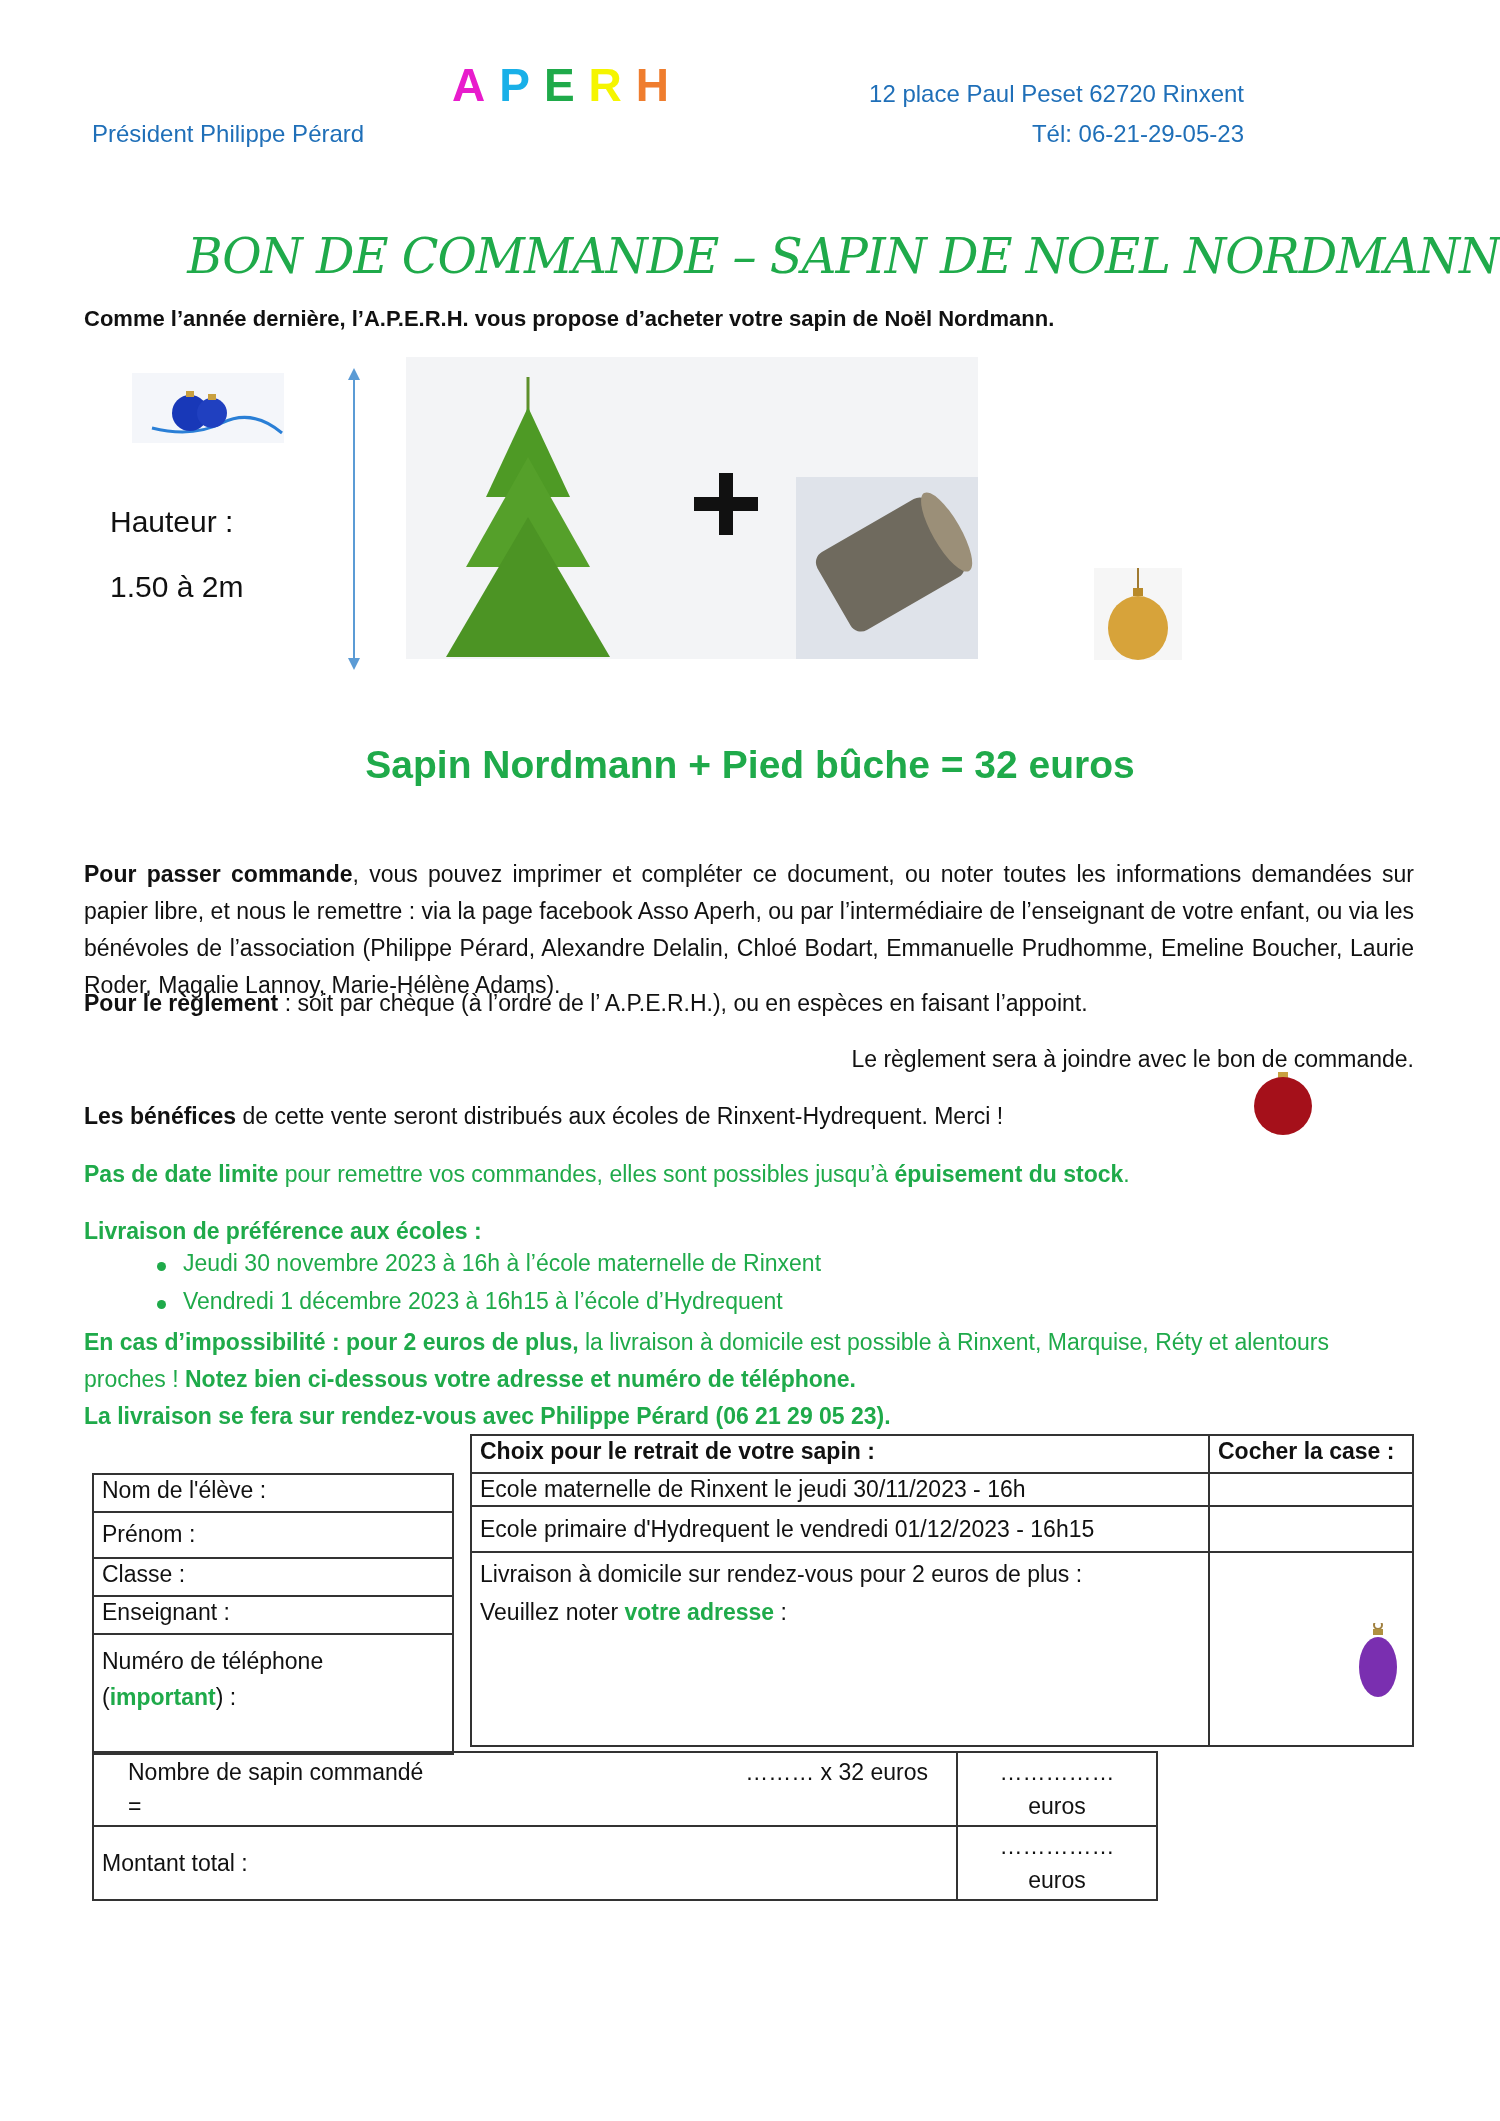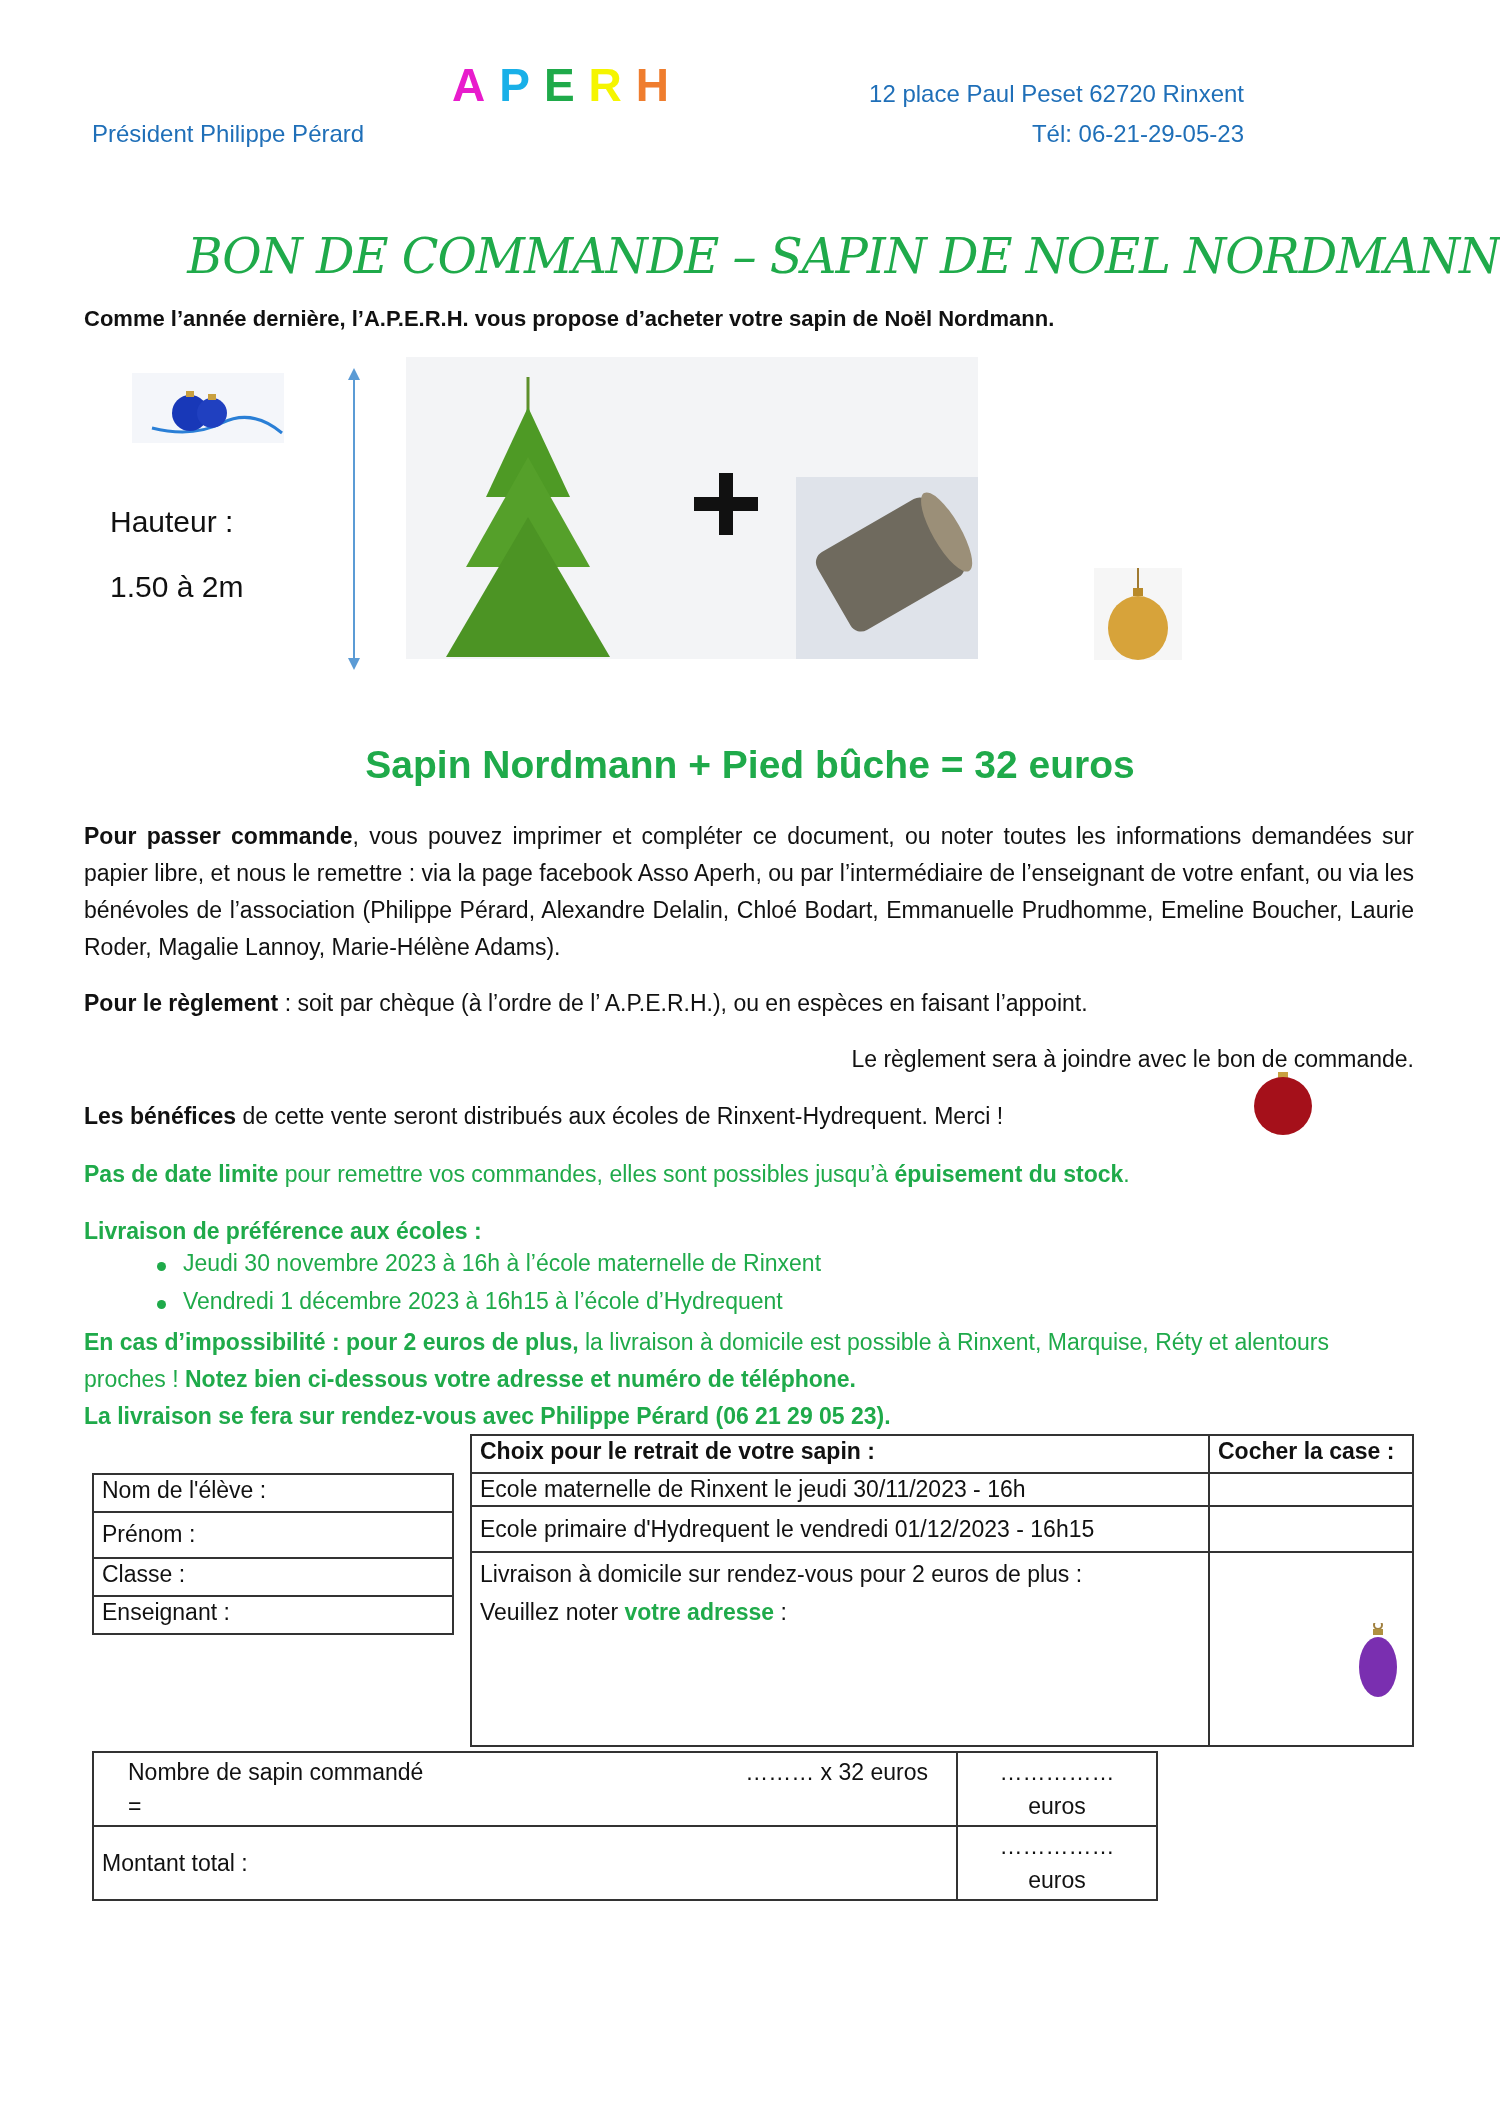--- a/index.html
+++ b/index.html
@@ -5,21 +5,21 @@
   html,body{margin:0;padding:0;background:#fff;}
   body{width:1500px;height:2121px;position:relative;overflow:hidden;font-family:"Liberation Sans",sans-serif;color:#111;}
   .abs{position:absolute;}
   .blue{color:#1f6fb8;}
   .green{color:#1faa4a;}
   .b{font-weight:bold;}
   .logo span{font-weight:bold;font-size:46px;letter-spacing:14px;}
   .hdr{font-size:24px;text-align:right;}
   .title{font-family:"DejaVu Serif",serif;font-style:italic;font-size:48px;color:#1faa4a;left:0;width:1500px;text-align:right;letter-spacing:-1px;}
   .p{font-size:23px;line-height:37px;left:84px;width:1330px;}
-  .just{text-align:justify;}
+  .just{text-align:justify;margin-top:38px;}
   .price{font-size:39px;font-weight:bold;color:#1faa4a;left:0;width:1500px;text-align:center;}
   .bullet{font-size:23px;left:183px;}
   .bullet::before{content:"";position:absolute;left:-26px;top:12px;width:9px;height:9px;border-radius:50%;background:#1faa4a;}
   table{border-collapse:collapse;font-size:23px;}
   td{border:2px solid #333;padding:2px 8px;vertical-align:top;}
   .img{position:absolute;}
 </style>
 </head>
 <body>
 
@@ -115,20 +115,26 @@
       </tr>
   <tr style="height:46px">
         <td style="padding-top:8px">Prénom :</td>
       </tr>
   <tr style="height:38px">
         <td>Classe :</td>
       </tr>
   <tr style="height:38px">
         <td>Enseignant :</td>
       </tr>
+  <tr style="height:120px">
+        <td style="padding-top:8px;line-height:36px;">
+    <span>Numéro de téléphone</span><br>
+    <span>(</span><span class="green b">important</span><span>) :</span>
+  </td>
+      </tr>
 </tbody>
   </table>
 
 <table class="abs" style="left:470px;top:1434px;width:944px;">
   <tbody>
       <tr style="height:38px">
         <td class="b" style="width:720px">Choix pour le retrait de votre sapin :</td>
         <td class="b">Cocher la case :</td>
       </tr>
   <tr style="height:28px">

